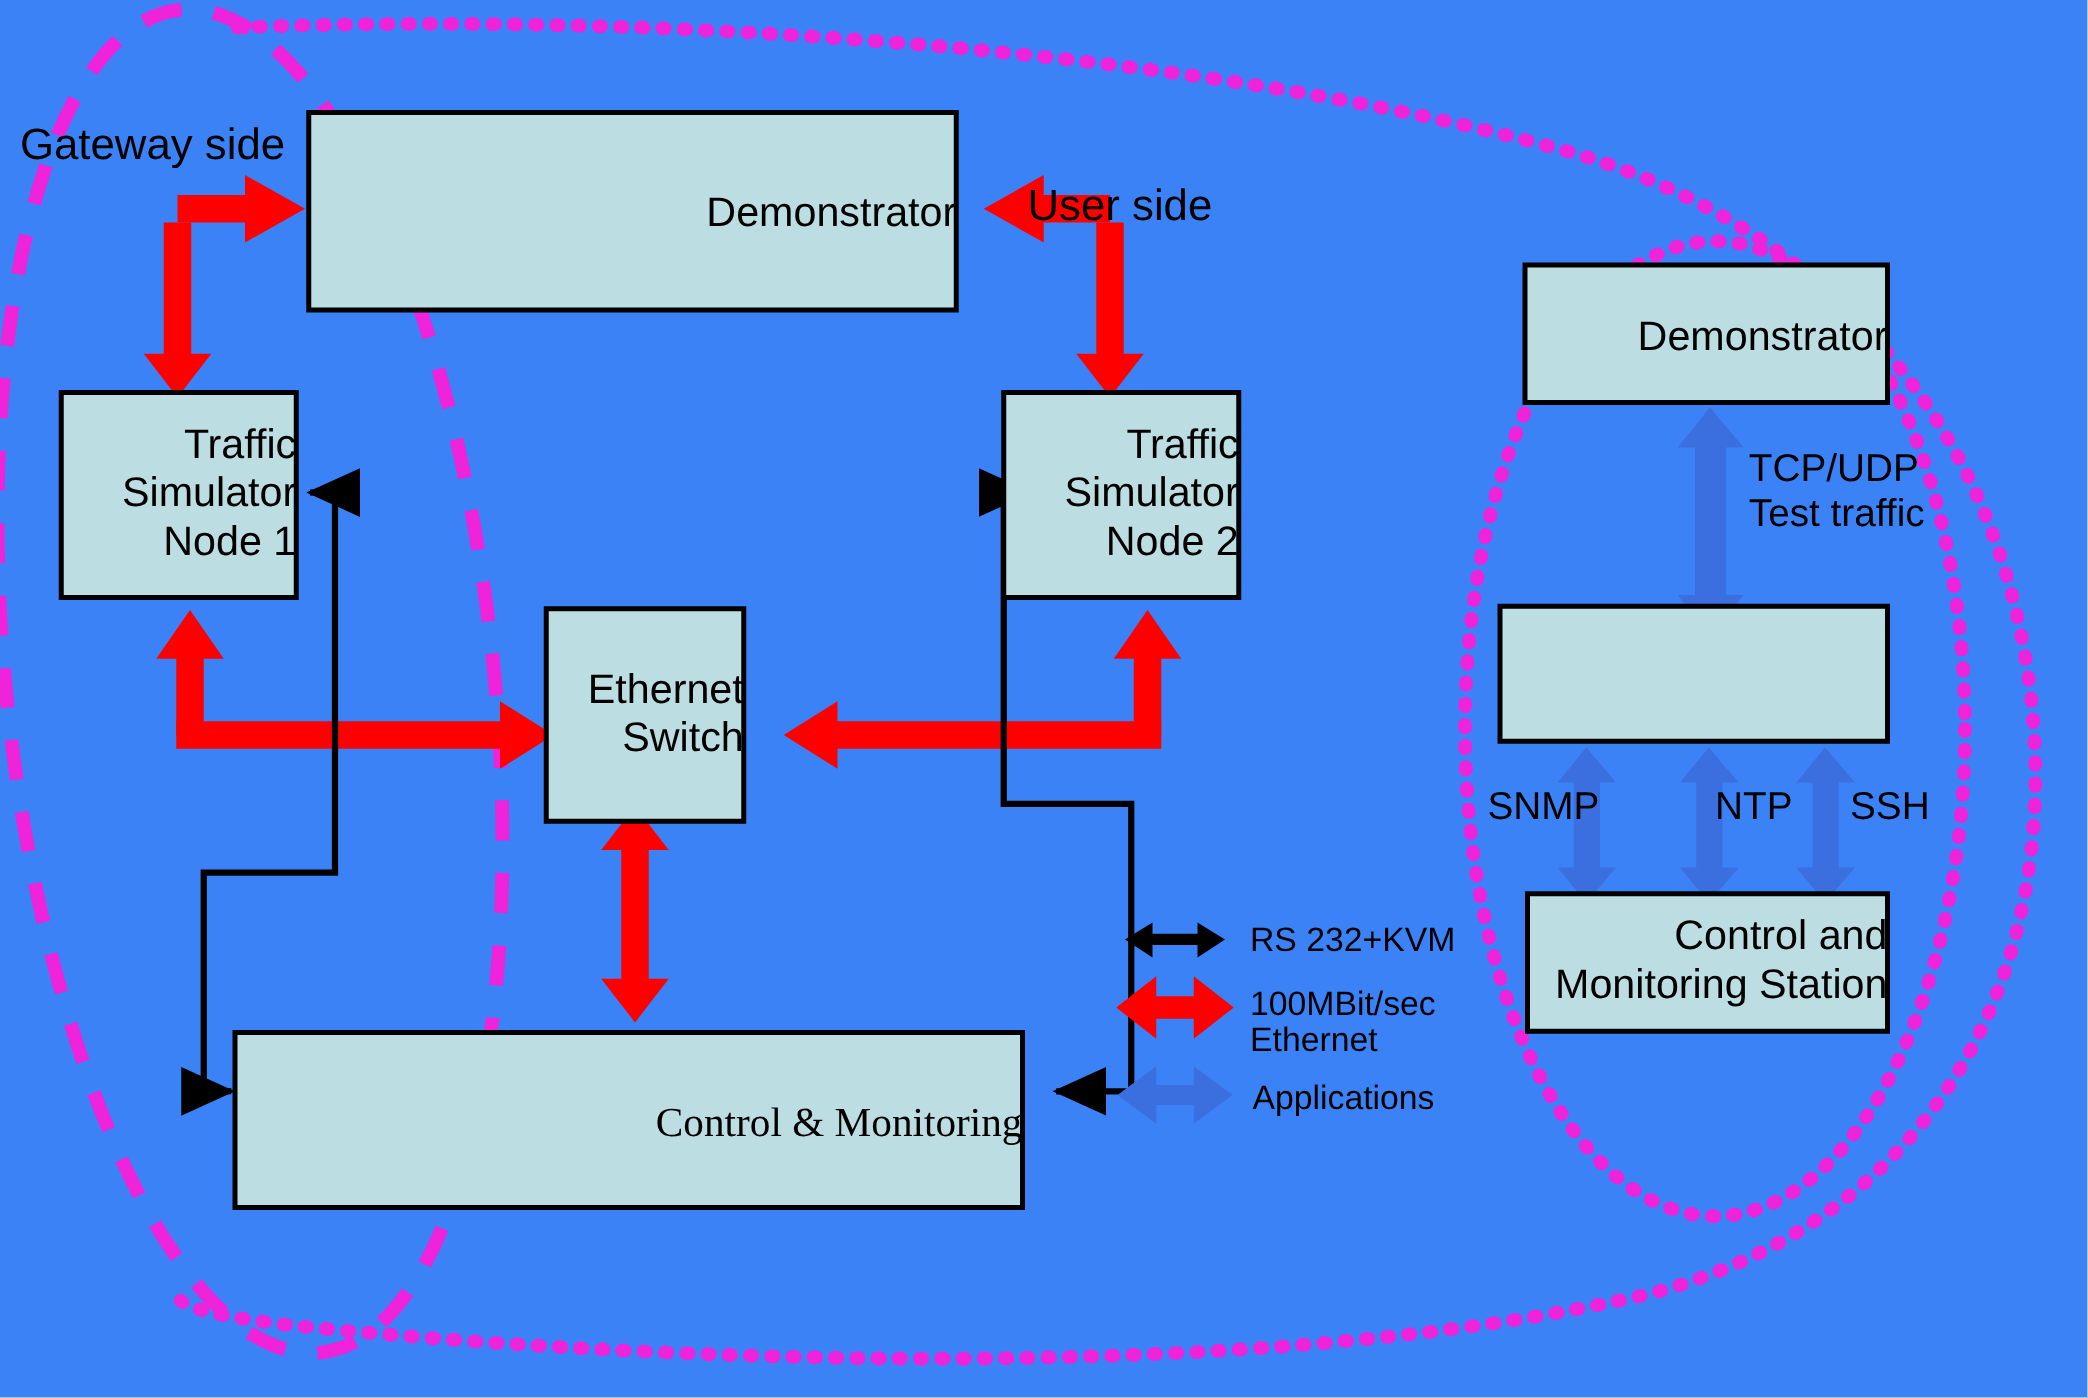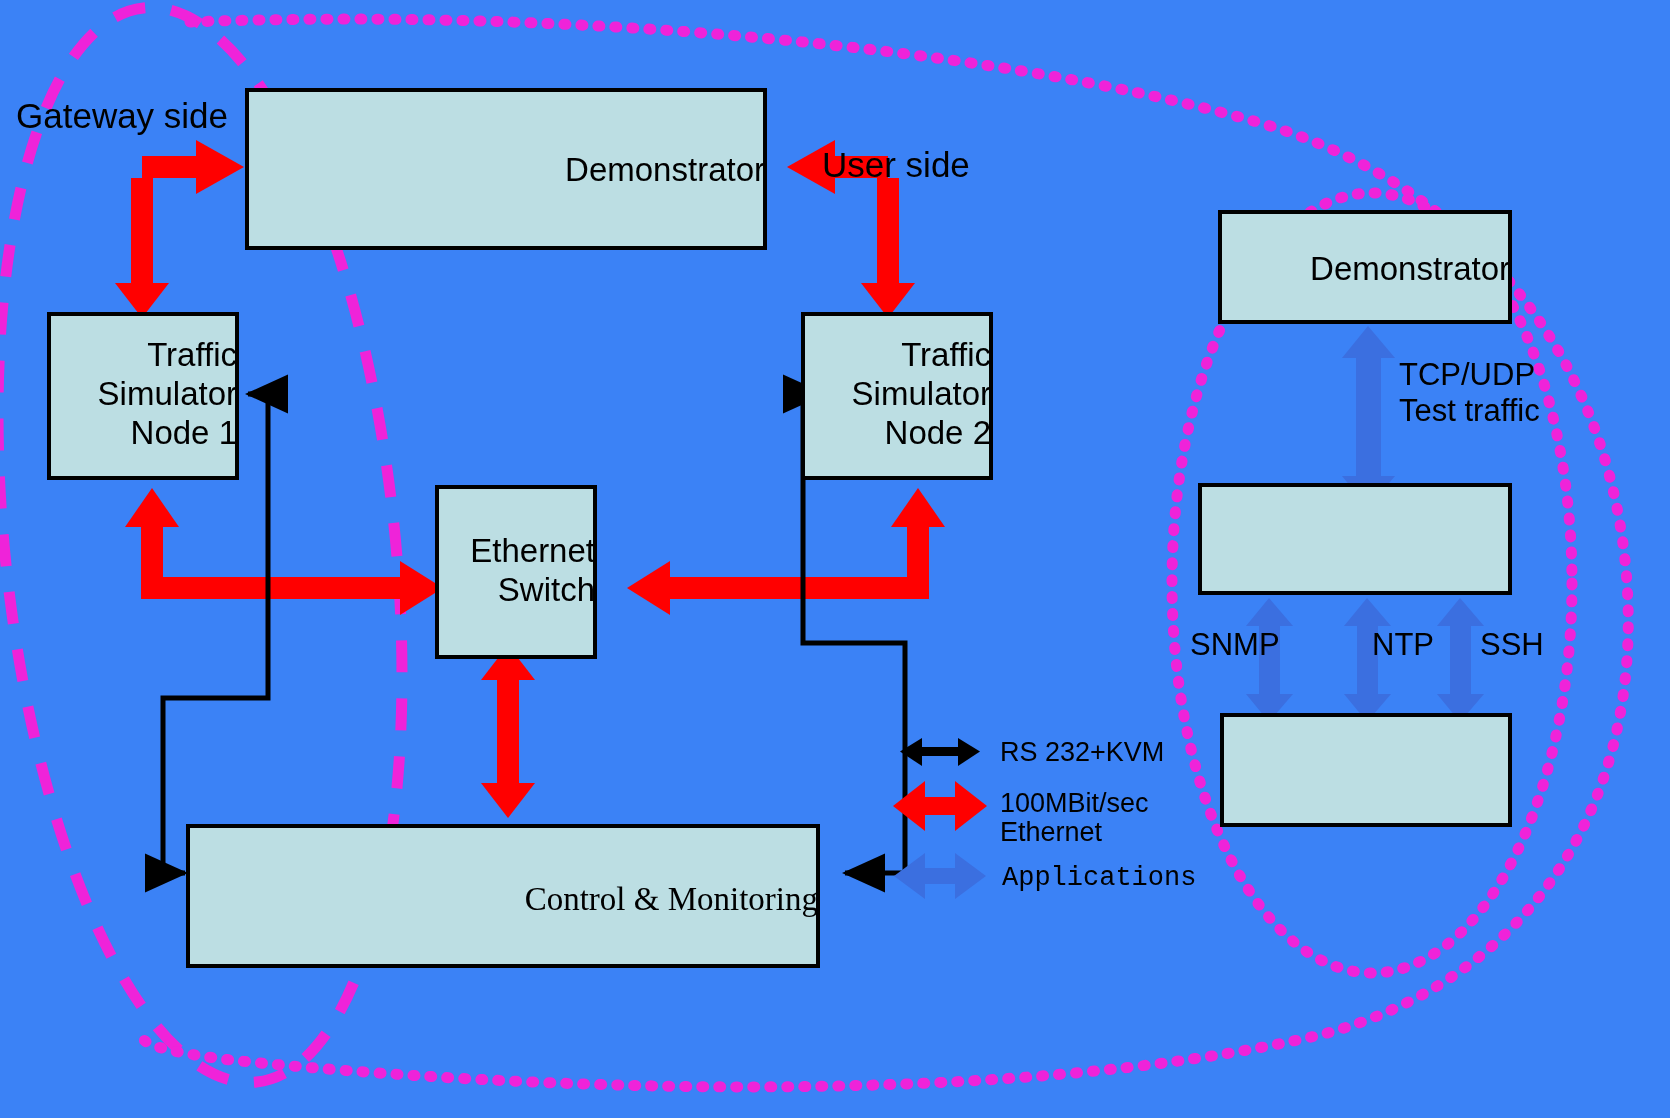--- a/index.html
+++ b/index.html
@@ -198,28 +198,30 @@
 Node 2</div>
 
   <div class="box-label" style="left:437px; top:532px; width:158px;">Ethernet
 Switch</div>
 
   <div class="box-label" style="left:188px; top:880px; width:630px;font-family:Liberation Serif, serif;">Control &amp; Monitoring</div>
 
   <div class="box-label" style="left:1220px; top:250px; width:290px;">Demonstrator</div>
 
 
+  <div class="box-label" style="left:1222px; top:729px; width:288px;">Control and
+Monitoring Station</div>
 
   <div class="proto-label" style="left:1399px; top:357px;">TCP/UDP</div>
   <div class="proto-label" style="left:1399px; top:393px;">Test traffic</div>
 
   <div class="proto-label" style="left:1190px; top:627px;">SNMP</div>
   <div class="proto-label" style="left:1372px; top:627px;text-align:right;">NTP</div>
   <div class="proto-label" style="left:1480px; top:627px;">SSH</div>
 
   <div class="legend-label" style="left:1000px; top:737px;">RS 232+KVM</div>
 
   <div class="legend-label" style="left:1000px; top:788px;">100MBit/sec</div>
   <div class="legend-label" style="left:1000px; top:817px;">Ethernet</div>
 
-  <div class="legend-label" style="left:1002px; top:863px;font-family:Liberation Mono, monospace;">Applications</div>
+  <div class="legend-label" style="left:1002px; top:863px;">Applications</div>
 
 </div>
 
 </body></html>

